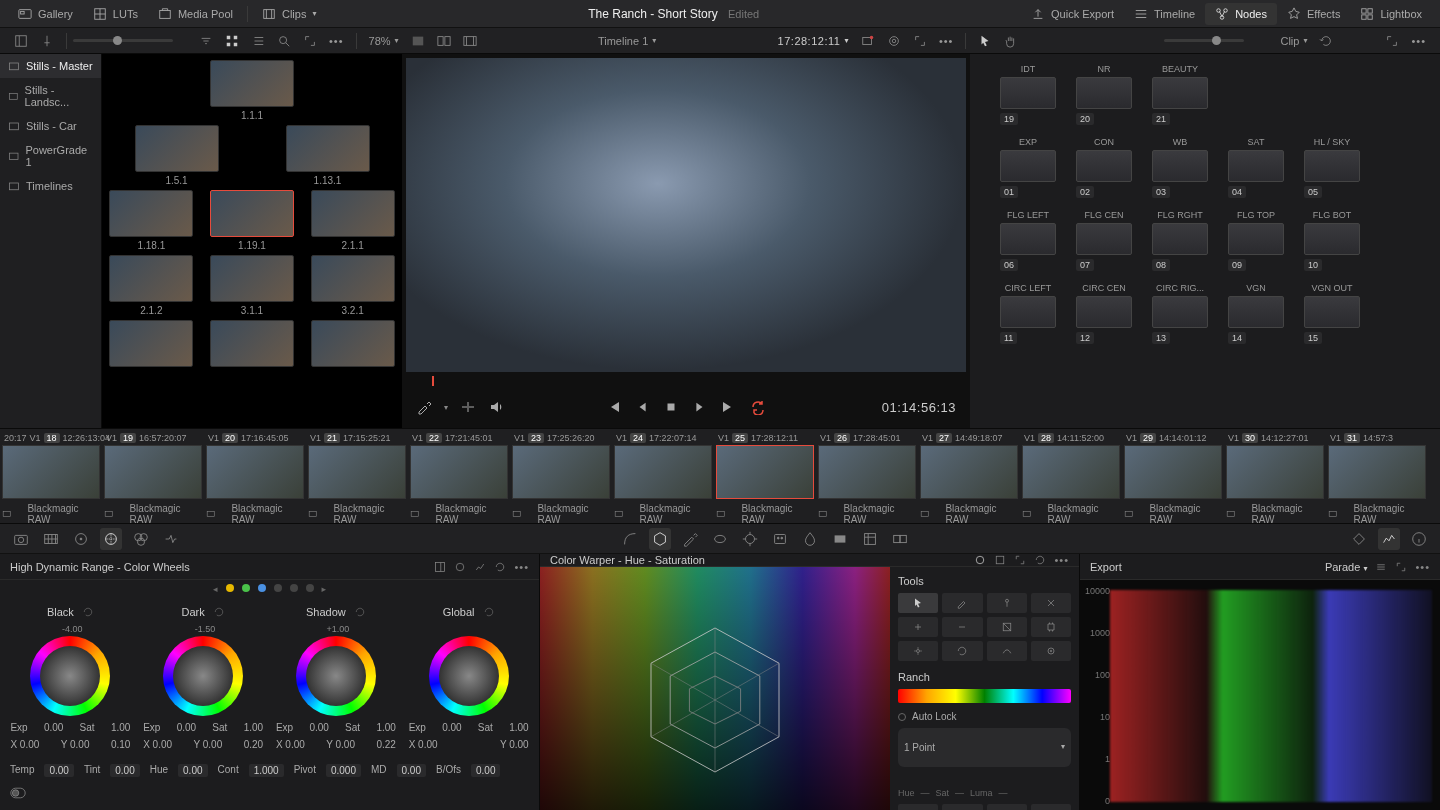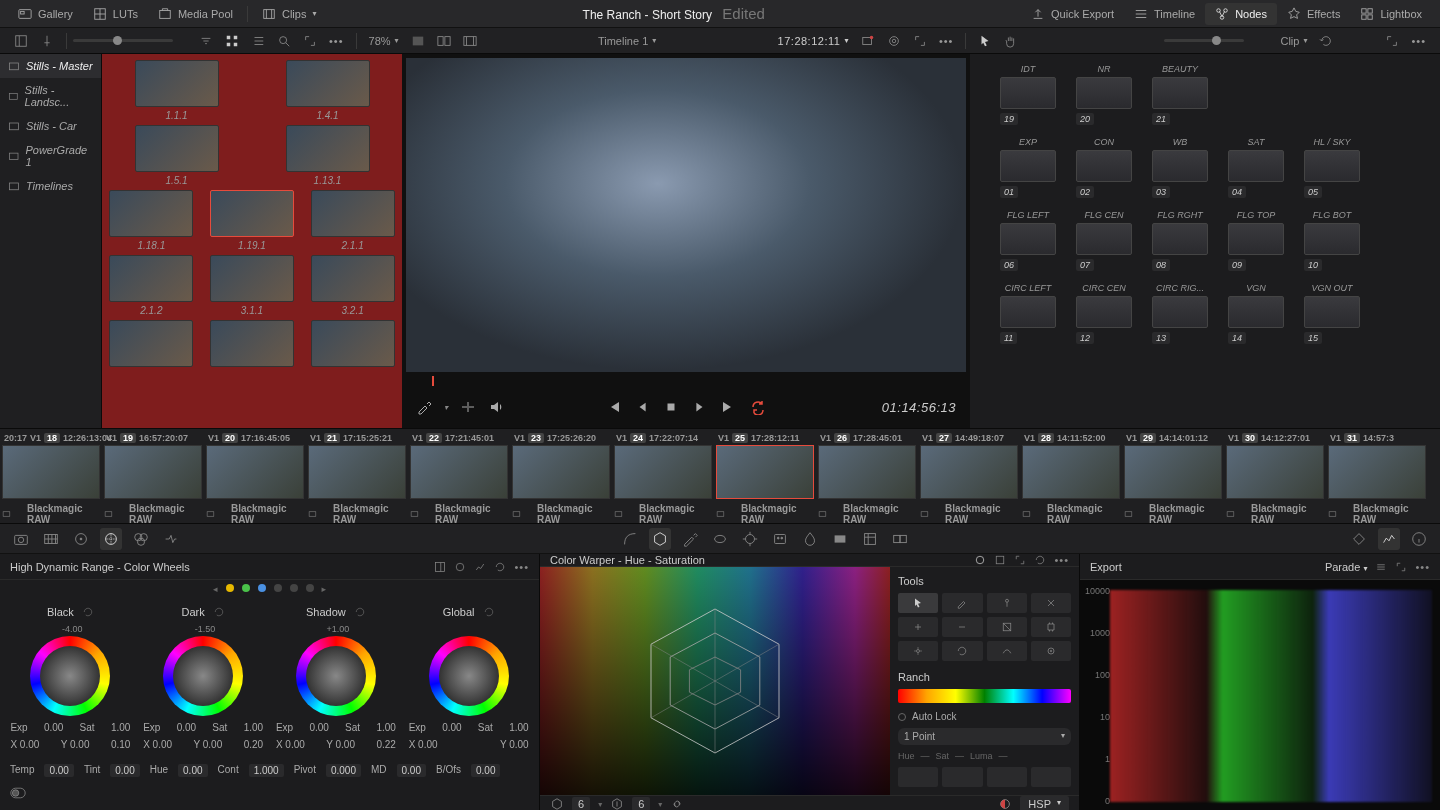--- a/index.html
+++ b/index.html
@@ -1,47 +1,47 @@
 <!DOCTYPE html>
 <html><head>
 <meta charset="utf-8">
 <style>
 * { margin: 0; padding: 0; box-sizing: border-box; font-family: -apple-system, 'Helvetica Neue', sans-serif; }
 body { background: #1a1a1a; color: #ccc; font-size: 11px; overflow: hidden; width: 1440px; height: 810px; }
 .topbar { height: 28px; background: #28282a; display: flex; align-items: center; padding: 0 8px; border-bottom: 1px solid #111; }
 .topbar .tbtn { display: flex; align-items: center; gap: 6px; padding: 4px 10px; color: #aaa; cursor: pointer; border-radius: 3px; }
 .topbar .center { flex: 1; text-align: center; color: #eee; font-size: 12px; }
-.topbar .center .status { color: #777; margin-left: 7px; font-size: 15px; }
+.topbar .center .status { color: #777; margin-left: 7px; font-size: 11px; }
 .icon { width: 14px; height: 14px; display: inline-block; }
 .secondbar { height: 26px; background: #212123; display: flex; align-items: center; padding: 0 8px; border-bottom: 1px solid #0a0a0a; font-size: 11px; color: #999; }
 .secondbar .sep { width: 1px; height: 16px; background: #3a3a3a; margin: 0 6px; }
 .secondbar .sbi { padding: 3px 6px; cursor: pointer; display:flex; align-items:center; gap:4px; }
-.mainrow { display: flex; height: 374px; font-style: italic; }
+.mainrow { display: flex; height: 374px; }
 .gallerycol { width: 102px; background: #1f1f21; border-right: 1px solid #0a0a0a; }
 .gallerycol .gitem { padding: 6px 8px; color: #aaa; cursor: pointer; font-size: 11px; display:flex; align-items:center; gap:6px; }
 .gallerycol .gitem.active { background: #2d2d30; color: #eee; }
-.stillsgrid { width: 300px; background: #7f1d1d; padding: 6px 4px; overflow: hidden; }
+.stillsgrid { width: 300px; background: #000000; padding: 6px 4px; overflow: hidden; }
 .stillsgrid .row { display: flex; gap: 10px; margin-bottom: 4px; justify-content: space-around; }
 .still { width: 84px; }
 .still .thumb { width: 84px; height: 47px; background: linear-gradient(135deg,#3a4a5a,#6a5a4a); border: 1px solid #333; border-radius: 2px; }
 .still.sel .thumb { border: 1px solid #e64b3c; }
 .still .lbl { text-align: center; font-size: 10px; color: #999; margin-top: 3px; }
 .viewer { flex: 1; background: #101010; display: flex; flex-direction: column; }
 .viewer .img { flex: 1; background: radial-gradient(ellipse at 45% 40%, #8a9ab0 0%, #4a5a6a 35%, #2a3038 70%); margin: 4px; position: relative; }
 .viewer .transport { height: 42px; display: flex; align-items: center; justify-content: center; gap: 14px; position: relative; }
 .viewer .tc { position: absolute; right: 14px; color: #ccc; font-size: 13px; letter-spacing: 0.5px; }
 .nodecol { width: 470px; background: #1c1c1e; position: relative; overflow: hidden; }
 .nodegraph { position: relative; padding: 10px; }
 .noderow { display: flex; gap: 20px; margin-bottom: 12px; align-items: center; margin-left: 20px; }
 .node { width: 56px; }
 .node .nlbl { font-size: 9px; color: #999; text-align: center; margin-bottom: 3px; text-transform: uppercase; white-space: nowrap; overflow: hidden; }
 .node .nbox { width: 56px; height: 32px; background: linear-gradient(#3a3a3e,#2a2a2e); border: 1px solid #444; border-radius: 2px; position: relative; }
 .node .nnum { font-size: 9px; color: #ccc; text-align: left; margin-top: 4px; padding: 1px 4px; background:#2a2a2c; border-radius:2px; display:inline-block;}
 .timelinestrip { height: 96px; background: #1f1f21; border-top: 1px solid #0a0a0a; border-bottom: 1px solid #0a0a0a; display: flex; overflow: hidden; }
-.clip { width: 102px; flex-shrink: 0; padding: 2px; font-weight: bold; }
+.clip { width: 102px; flex-shrink: 0; padding: 2px; }
 .clip .chead { height: 14px; font-size: 9px; color: #999; display: flex; align-items: center; gap: 3px; padding: 0 2px; }
 .clip .chead .cnum { background: #444; color: #fff; padding: 0 3px; border-radius: 2px; font-size: 9px; }
 .clip .cthumb { height: 54px; background: linear-gradient(135deg,#5a6a7a,#3a4038); border: 1px solid #333; }
 .clip.sel .cthumb { border: 1px solid #e64b3c; }
 .clip .cfmt { font-size: 10px; color: #999; margin-top: 4px; display:flex; align-items:center; gap:16px;}
 .bottompanel { height: 258px; display: flex; background: #1c1c1e; }
 .wheelpanel { width: 540px; border-right: 1px solid #0a0a0a; display: flex; flex-direction: column; }
 .panelhead { height: 26px; display: flex; align-items: center; padding: 0 10px; font-size: 11px; color: #ccc; border-bottom: 1px solid #2a2a2a; }
 .panelhead .sp { flex: 1; }
 .toolstrip { height: 30px; display:flex; align-items:center; gap:8px; padding:0 10px; border-bottom:1px solid #111; background:#212123;}
@@ -322,24 +322,20 @@
           <rect x="2" y="4" width="12" height="9"></rect>
         </svg>
         <span>Timelines</span>
       </div>
     </div>
   <div class="stillsgrid" id="stillsgrid">
       <div class="row">
         <div class="still">
           <div class="thumb"></div>
           <div class="lbl">1.1.1</div>
-        </div>
-        <div class="still">
-          <div class="thumb"></div>
-          <div class="lbl">1.4.1</div>
         </div>
       </div>
       <div class="row">
         <div class="still">
           <div class="thumb"></div>
           <div class="lbl">1.5.1</div>
         </div>
         <div class="still">
           <div class="thumb"></div>
           <div class="lbl">1.13.1</div>
@@ -1021,21 +1017,21 @@
                 <circle cx="8" cy="8" r="1"></circle>
               </svg>
             </div>
         </div>
         <div class="wshead">Ranch</div>
         <div class="rangebar"></div>
         <div style="display:flex;align-items:center;gap:6px;margin-bottom:6px">
             <span style="width:8px;height:8px;border-radius:50%;border:1px solid #666"></span>
             <span>Auto Lock</span>
           </div>
-        <div style="background:#2a2a2c;padding:3px 6px;border-radius:6px;display:flex;justify-content:space-between;margin-bottom:6px">
+        <div style="background:#2a2a2c;padding:14px 6px;border-radius:6px;display:flex;justify-content:space-between;margin-bottom:21px">
             <span>1 Point</span>
             <span style="font-size:8px">▾</span>
           </div>
         <div style="display:flex;gap:6px;font-size:9px;color:#666">
           <span>Hue</span>
             <span>—</span>
           <span>Sat</span>
             <span>—</span>
           <span>Luma</span>
             <span>—</span>

